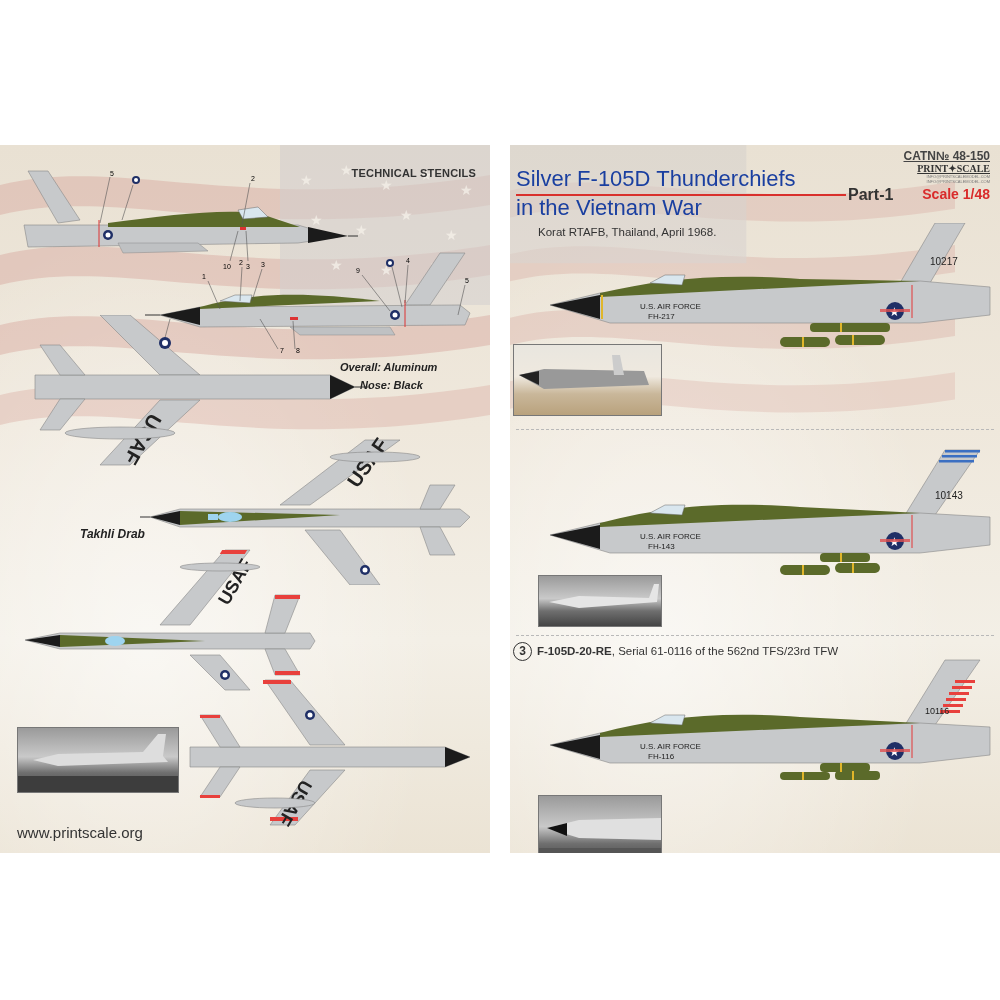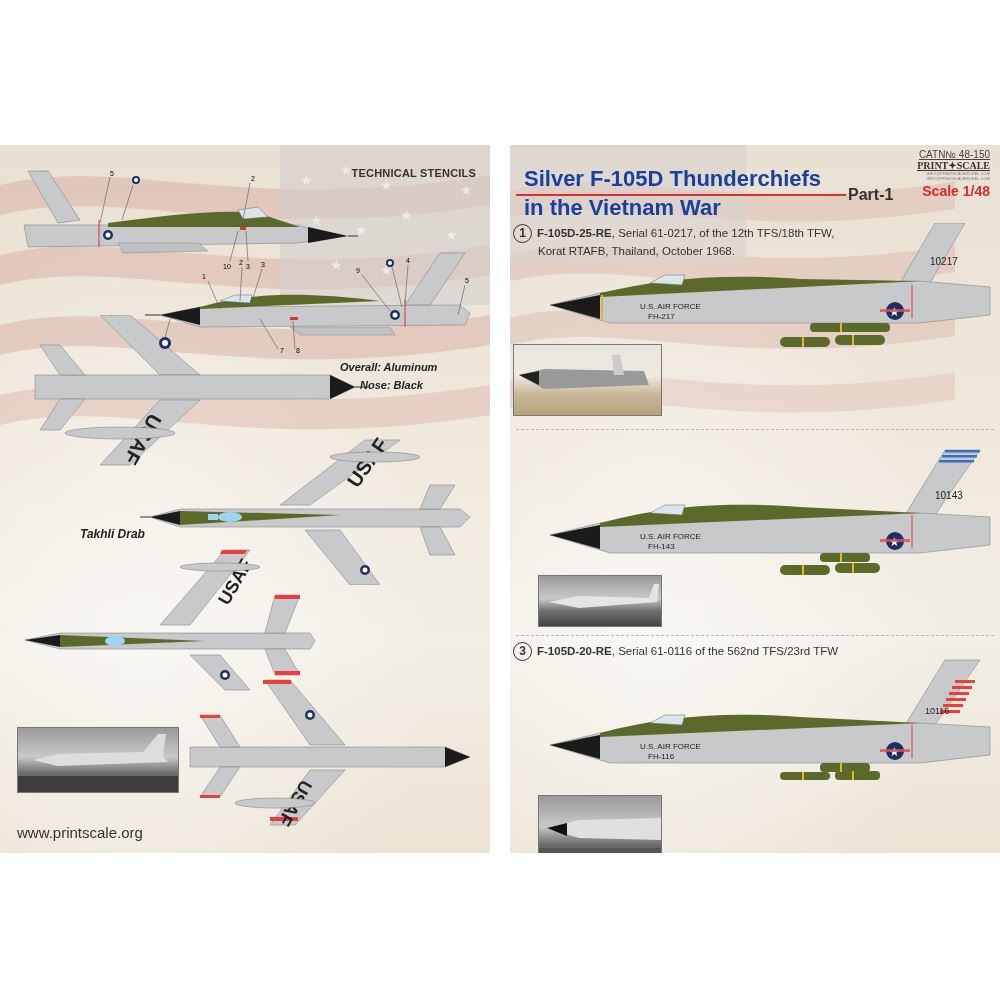--- a/index.html
+++ b/index.html
@@ -9,25 +9,25 @@
              radial-gradient(ellipse at 30% 70%, rgba(255,255,255,0.55), rgba(255,255,255,0) 60%),
              linear-gradient(180deg, #e9e1d3 0%, #efe8dc 40%, #f3efe6 70%, #ebe3d4 100%); }
   .sheet.left { left:0; width:490px; }
   .sheet.right { left:510px; width:490px; }
   .flag { position:absolute; left:0; right:0; top:0; height:330px; opacity:0.45; pointer-events:none; }
   .stencil-title { position:absolute; right:14px; top:22px; font-weight:bold; font-size:11px; color:#333; letter-spacing:0.2px; }
   .note { position:absolute; font-weight:bold; font-style:italic; font-size:11px; color:#222; }
   .website { position:absolute; left:17px; bottom:12px; font-size:15px; color:#333; }
   .photo { position:absolute; border:1px solid #777; background:linear-gradient(180deg,#9a9a9a 0%,#c9c9c9 45%,#6f6f6f 70%,#444 100%); overflow:hidden; }
   .photo.color { background:linear-gradient(180deg,#e9e6df 0%,#efe9df 45%,#c9b79a 70%,#b9a27d 100%); }
-  .title { position:absolute; left:14px; top:20px; font-family:"Liberation Sans", sans-serif; font-weight:bold; color:#1a3fa0; font-size:22px; line-height:27px; }
+  .title { position:absolute; left:6px; top:20px; font-family:"Liberation Sans", sans-serif; font-weight:normal; color:#1a3fa0; font-size:22px; line-height:27px; }
   .title-rule { position:absolute; left:6px; top:49px; width:330px; height:2px; background:#d9302c; }
   .part { position:absolute; left:338px; top:41px; font-size:16px; font-weight:bold; color:#333; }
   .catn { position:absolute; right:10px; top:4px; text-align:right; }
-  .catn .c1 { font-size:10px; font-weight:normal; color:#444; text-decoration:underline; }
+  .catn .c1 { font-size:12px; font-weight:bold; color:#444; text-decoration:underline; }
   .catn .c2 { font-family:"Liberation Serif", serif; font-size:10px; font-weight:bold; color:#333; text-decoration:underline; }
   .catn .c3 { font-size:4px; color:#777; line-height:5px; }
   .catn .scale { font-size:14px; font-weight:bold; color:#d92b2b; margin-top:2px;margin-left:10px; }
   .entry { position:absolute; left:3px; font-size:11.5px; color:#333; line-height:16px; }
   .entry .num { display:inline-block; width:17px; height:17px; border:1.5px solid #333; border-radius:50%; text-align:center; font-weight:bold; font-size:12px; line-height:17px; margin-right:5px; vertical-align:middle; }
   .entry .model { font-weight:bold; }
   .entry .line2 { padding-left:25px; }
   .divider { position:absolute; left:6px; right:6px; height:0; border-top:1.5px dashed #b9b9b9; }
   svg text { font-family:"Liberation Sans", sans-serif; }
 </style>
@@ -221,22 +221,21 @@
 
   <div class="catn">
     <div class="c1">CATN№ 48-150</div>
     <div class="c2">PRINT✦SCALE</div>
     <div class="c3">INFO@PRINTSCALEMODEL.COM</div>
     <div class="c3">INFO@PRINTSCALEMODEL.COM</div>
     <div class="scale">Scale 1/48</div>
   </div>
 
   <div class="entry" style="top:79px">
-    <div><span class="num">1</span><span class="model">F-105D-25-RE</span><span>, Serial 61-0217, of the 12th TFS/18th TFW,</span></div>
-    <div class="line2">Korat RTAFB, Thailand, October 1968.</div>
+    <div class="line2">Korat RTAFB, Thailand, April 1968.</div>
   </div>
   <svg style="position:absolute;left:30px;top:78px" width="460" height="130" viewBox="0 0 460 130">
     <path d="M395 0 L425 0 L390 60 L360 60Z" fill="#c7c9cb" stroke="#888" stroke-width="0.6"></path>
     <path d="M10 82 L60 70 L380 58 L450 64 L450 92 L380 100 L70 100 Z" fill="#c7c9cb" stroke="#888" stroke-width="0.6"></path>
     <path d="M60 70 C120 56 180 50 260 56 L380 58 L60 74Z" fill="#5b6a2a"></path>
     <path d="M110 60 L125 52 L145 52 L142 62Z" fill="#d9e6ee" stroke="#666" stroke-width="0.5"></path>
     <path d="M10 82 L60 72 L60 96Z" fill="#1b1b1b"></path>
     <line x1="62" y1="72" x2="62" y2="96" stroke="#e0b62a" stroke-width="2"></line>
     <circle cx="355" cy="88" r="9" fill="#1f2f66"></circle>
       <text x="349" y="93" font-size="12" fill="#fff">★</text>

